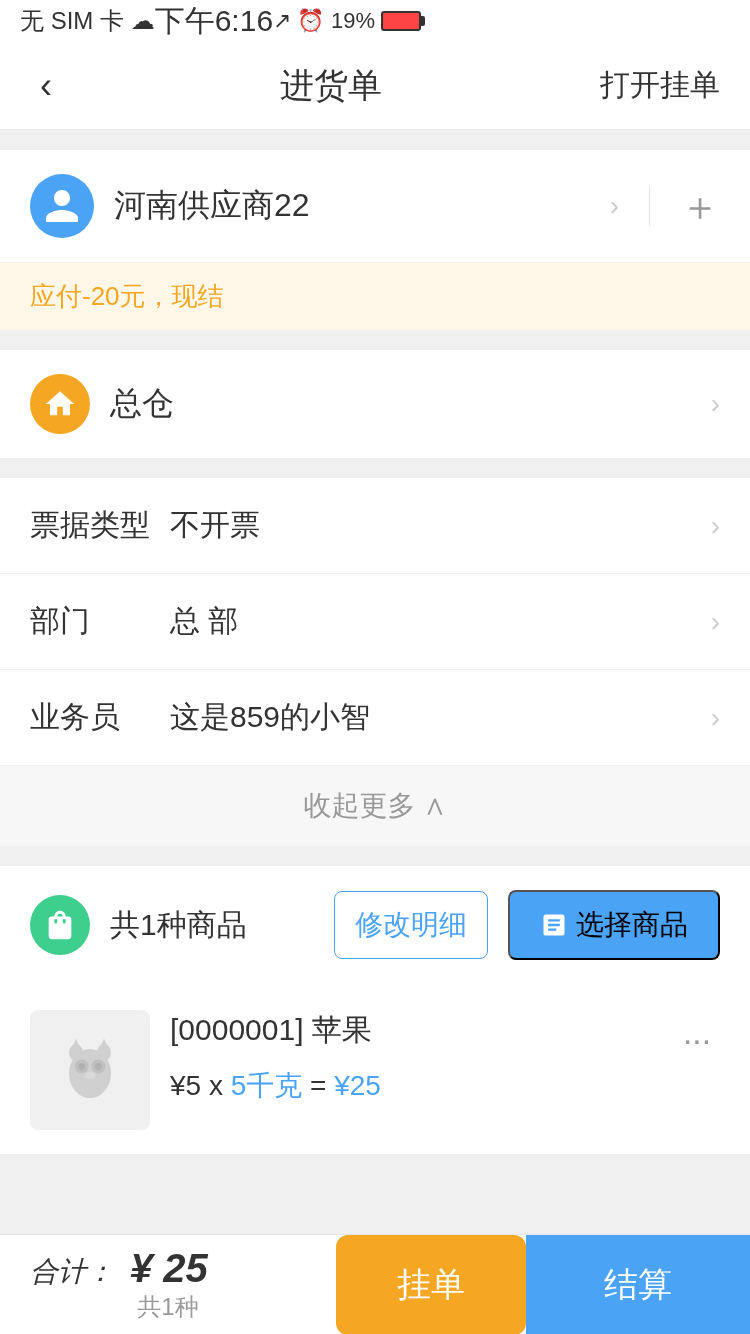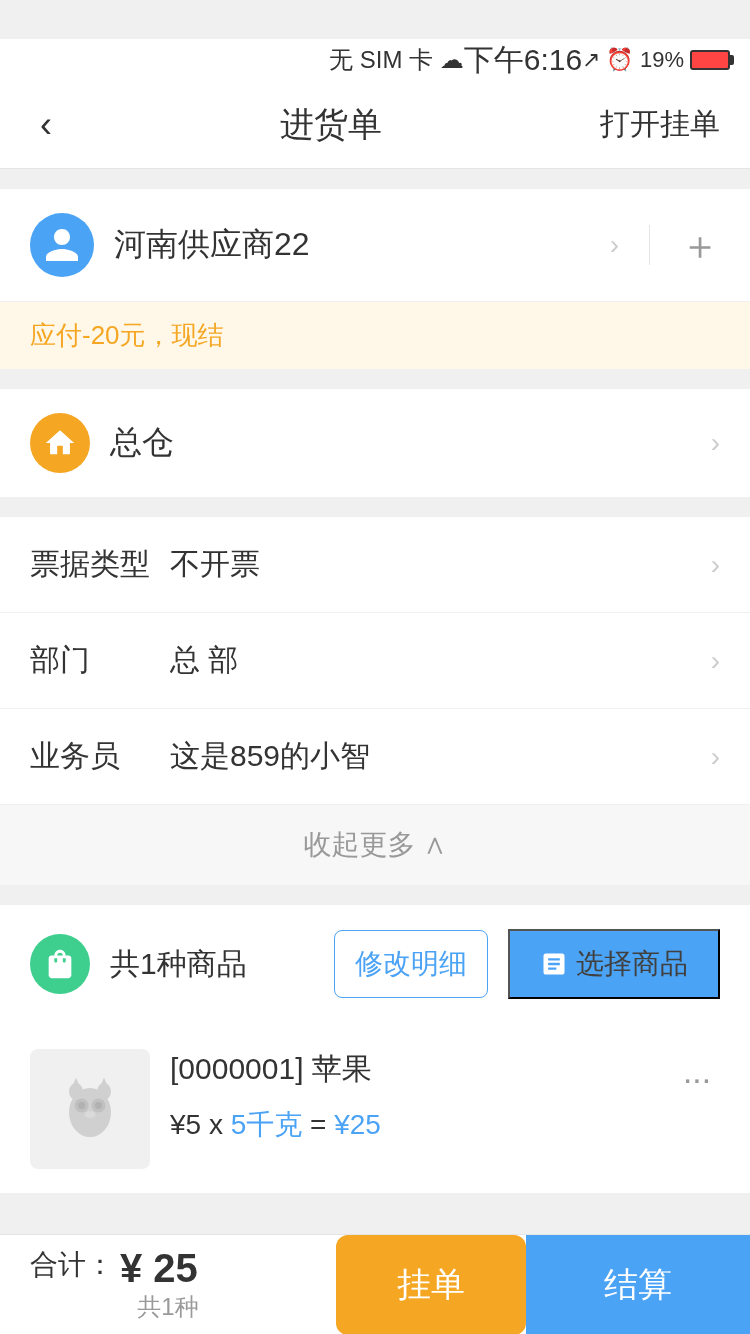--- a/index.html
+++ b/index.html
@@ -12,25 +12,24 @@
       font-size: 28px;
       color: #333;
     }
 
     
     .status-bar {
       height: 42px;
       background: #fff;
       display: flex;
       align-items: center;
-      justify-content: flex-end;
+      justify-content: flex-start;
       padding: 0 20px;
       font-size: 24px;
       color: #333;
-      margin-top: 39px;
     }
     .status-left { display: flex; align-items: center; gap: 8px; }
     .status-center { font-size: 30px; font-weight: 500; }
     .status-right { display: flex; align-items: center; gap: 6px; font-size: 22px; }
     .battery-icon {
       display: inline-block;
       width: 40px; height: 20px;
       border: 2px solid #333;
       border-radius: 3px;
       position: relative;
@@ -219,23 +218,23 @@
       border: 1.5px solid #4ba3f5;
       color: #4ba3f5;
       background: #fff;
       padding: 14px 20px;
       border-radius: 8px;
       font-size: 28px;
       cursor: pointer;
     }
     .btn-primary {
       background: #4ba3f5;
-      color: #404040;
+      color: #000000;
       padding: 14px 30px;
-      border-radius: 0;
+      border-radius: 8px;
       font-size: 28px;
       cursor: pointer;
       display: flex;
       align-items: center;
       gap: 8px;
     }
 
     
     .product-item {
       background: #fff;
@@ -277,22 +276,23 @@
       border-top: 1px solid #e5e5e5;
     }
     .total-section {
       flex: 1;
       padding: 0 30px;
     }
     .total-amount {
       font-size: 32px;
       color: #333;
       display: flex;
-      align-items: flex-start;
-      gap: 6px;
+      align-items: flex-end;
+      gap: 16px;
+      font-style: italic;
     }
     .total-label { font-size: 28px; }
     .total-value { font-size: 40px; font-weight: 600; }
     .total-count { font-size: 24px; color: #999; text-align: center; }
     .btn-hang {
       width: 190px;
       height: 100px;
       background: #f5a623;
       color: #fff;
       font-size: 34px;

